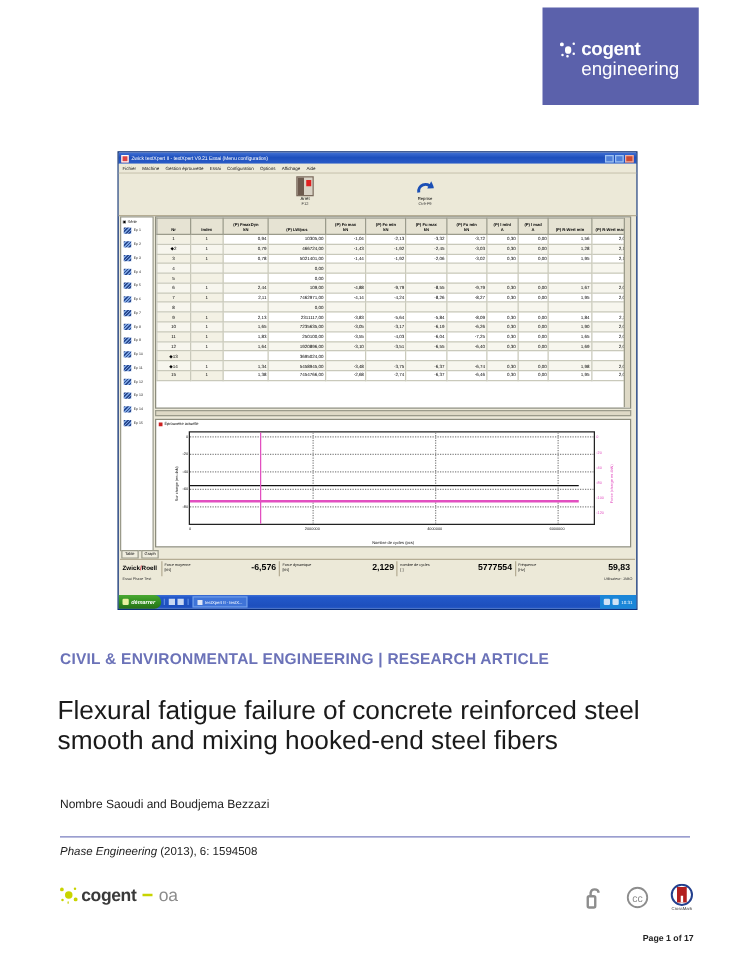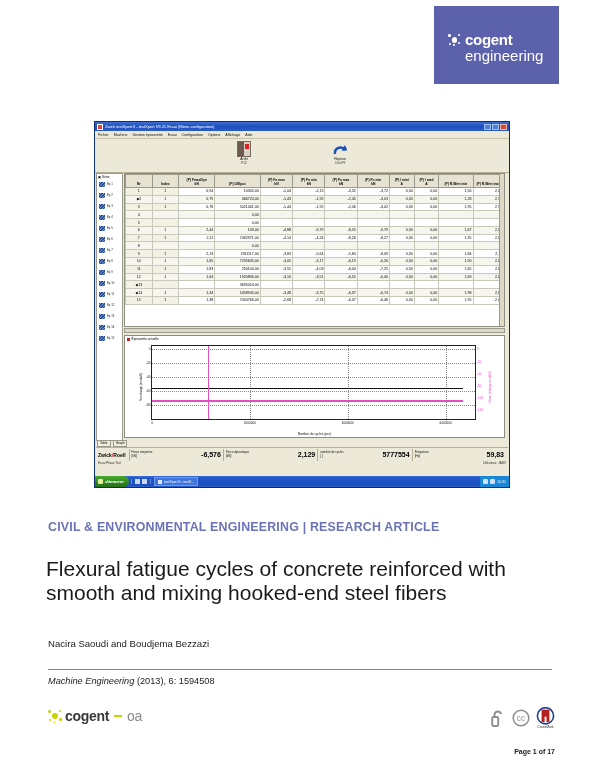--- a/index.html
+++ b/index.html
@@ -127,21 +127,21 @@
   .foot-mark i{position:absolute;background:#c8d400;border-radius:50%;display:block;}
   .foot-mark i:nth-child(1){width:6px;height:6px;left:4px;top:4px;}
   .foot-mark i:nth-child(2){width:3px;height:3px;left:0px;top:1px;}
   .foot-mark i:nth-child(3){width:2.6px;height:2.6px;left:10.5px;top:0.5px;}
   .foot-mark i:nth-child(4){width:2.6px;height:2.6px;left:11px;top:9px;}
   .foot-mark i:nth-child(5){width:2.2px;height:2.2px;left:0.5px;top:10px;}
   .foot-mark i:nth-child(6){width:1.8px;height:1.8px;left:5.5px;top:12px;}
   .foot-name{font-size:14px;font-weight:bold;color:#3a3a3a;letter-spacing:-.3px;}
   .foot-oa{font-size:14px;color:#8c8c8c;letter-spacing:-.3px;}
   .foot-dash{width:8px;height:2px;background:#c8d400;display:inline-block;margin:0 2px;}
-  .badges{position:absolute;right:45px;top:707px;display:flex;align-items:center;gap:6px;}
+  .badges{position:absolute;right:45px;top:707px;display:flex;align-items:center;gap:17px;}
   .pageno{position:absolute;right:45px;top:748px;font-size:7px;font-weight:bold;color:#222;}
 </style>
 </head>
 <body>
 
 <div class="banner">
   <div class="banner-inner">
     <div class="brand-row">
       <span class="cogent-mark">
         <i></i>
@@ -603,25 +603,25 @@
         <span class="ti"></span>
         <span class="ti"></span>
         <span class="clock">10:31</span>
       </div>
     </div>
 
   </div>
 </div>
 
 <div class="kicker">CIVIL &amp; ENVIRONMENTAL ENGINEERING | RESEARCH ARTICLE</div>
-<h1 class="title">Flexural fatigue cycles of concrete reinforced with smooth and mixing hooked-end steel fibers</h1>
-<div class="authors">Nacira Saoudi and Boudjema Bezzazi</div>
+<h1 class="title">Flexural fatigue failure of concrete reinforced steel smooth and mixing hooked-end steel fibers</h1>
+<div class="authors">Nombre Saoudi and Boudjema Bezzazi</div>
 <div class="rule"></div>
 <div class="cite">
-  <em>Machine Engineering</em>
+  <em>Phase Engineering</em>
   <span>(2013), 6: 1594508</span>
 </div>
 
 <div class="foot-logo">
   <span class="foot-mark">
     <i></i>
       <i></i>
       <i></i>
       <i></i>
       <i></i>

